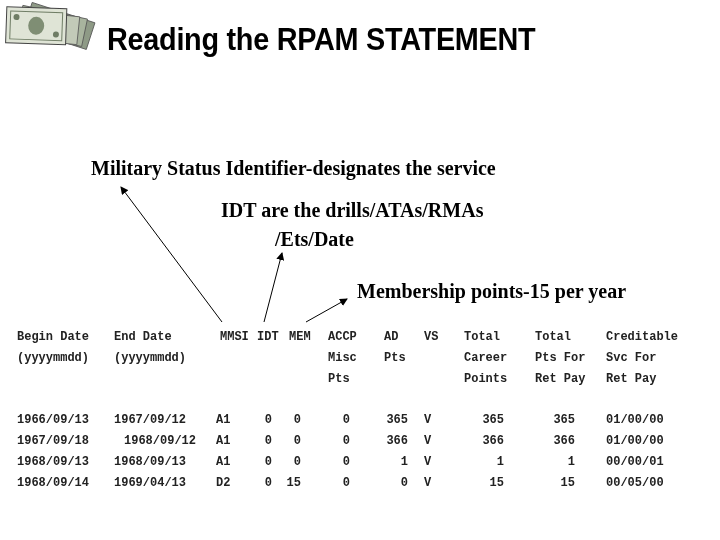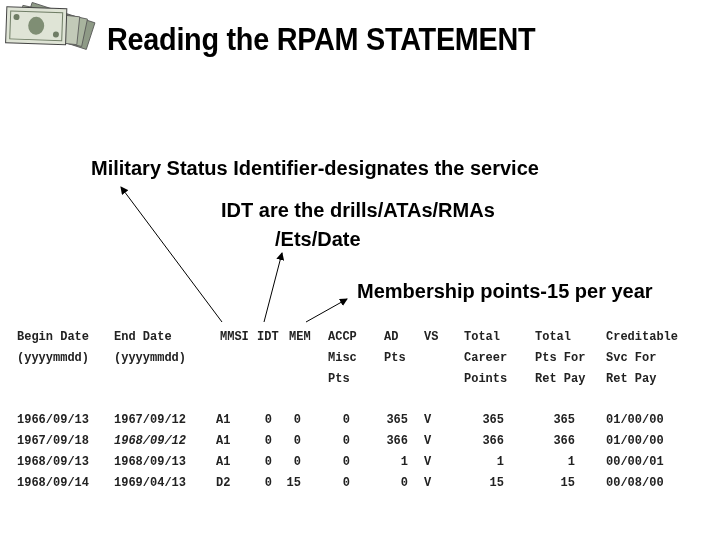--- a/index.html
+++ b/index.html
@@ -7,21 +7,21 @@
       width: 720px; height: 540px; background: #ffffff; position: relative; overflow: hidden;
       font-family: "Liberation Sans", sans-serif; color: #000;
     }
     .logo { position: absolute; left: 2px; top: 2px; width: 100px; height: 60px; }
     .title {
       position: absolute; left: 107px; top: 22px; font-family: "Liberation Sans", sans-serif;
       font-weight: bold; font-size: 31px; letter-spacing: -0.3px; white-space: nowrap;
       transform: scaleX(0.93); transform-origin: left top;
     }
     .callout {
-      position: absolute; font-family: Liberation Sans, sans-serif; font-weight: bold; font-size: 20px;
+      position: absolute; font-family: Liberation Serif, serif; font-weight: bold; font-size: 20px;
       white-space: nowrap;
     }
     .c1 { left: 91px; top: 157px; }
     .c2 { left: 221px; top: 199px; }
     .c2b { left: 275px; top: 228px; }
     .c3 { left: 350px; top: 280px; margin-left: 7px; }
     svg.arrows { position: absolute; left: 0; top: 0; width: 720px; height: 540px; pointer-events: none; }
     .mono {
       position: absolute; font-family: "Liberation Mono", monospace; font-weight: bold; font-size: 12px;
       color: #222; white-space: pre; line-height: 21px;
@@ -94,21 +94,21 @@
     <div class="mono cell r" style="left:279px;top:410px;width:22px;">0</div>
     <div class="mono cell r" style="left:328px;top:410px;width:22px;">0</div>
     <div class="mono cell r" style="left:380px;top:410px;width:28px;">365</div>
     <div class="mono cell" style="left:424px;top:410px;">V</div>
     <div class="mono cell r" style="left:474px;top:410px;width:30px;">365</div>
     <div class="mono cell r" style="left:545px;top:410px;width:30px;">365</div>
     <div class="mono cell" style="left:606px;top:410px;">01/00/00</div>
   </div>
   <div>
     <div class="mono cell" style="left:17px;top:431px;">1967/09/18</div>
-    <div class="mono cell" style="left:114px;top:431px;font-style:italic;">1968/09/12</div>
+    <div class="mono cell" style="left:124px;top:431px;">1968/09/12</div>
     <div class="mono cell" style="left:216px;top:431px;">A1</div>
     <div class="mono cell r" style="left:250px;top:431px;width:22px;">0</div>
     <div class="mono cell r" style="left:279px;top:431px;width:22px;">0</div>
     <div class="mono cell r" style="left:328px;top:431px;width:22px;">0</div>
     <div class="mono cell r" style="left:380px;top:431px;width:28px;">366</div>
     <div class="mono cell" style="left:424px;top:431px;">V</div>
     <div class="mono cell r" style="left:474px;top:431px;width:30px;">366</div>
     <div class="mono cell r" style="left:545px;top:431px;width:30px;">366</div>
     <div class="mono cell" style="left:606px;top:431px;">01/00/00</div>
   </div>
@@ -129,15 +129,15 @@
     <div class="mono cell" style="left:17px;top:473px;">1968/09/14</div>
     <div class="mono cell" style="left:114px;top:473px;">1969/04/13</div>
     <div class="mono cell" style="left:216px;top:473px;">D2</div>
     <div class="mono cell r" style="left:250px;top:473px;width:22px;">0</div>
     <div class="mono cell r" style="left:279px;top:473px;width:22px;">15</div>
     <div class="mono cell r" style="left:328px;top:473px;width:22px;">0</div>
     <div class="mono cell r" style="left:380px;top:473px;width:28px;">0</div>
     <div class="mono cell" style="left:424px;top:473px;">V</div>
     <div class="mono cell r" style="left:474px;top:473px;width:30px;">15</div>
     <div class="mono cell r" style="left:545px;top:473px;width:30px;">15</div>
-    <div class="mono cell" style="left:606px;top:473px;">00/08/00</div>
+    <div class="mono cell" style="left:606px;top:473px;">00/05/00</div>
   </div>
 </div>
 
 </body></html>

